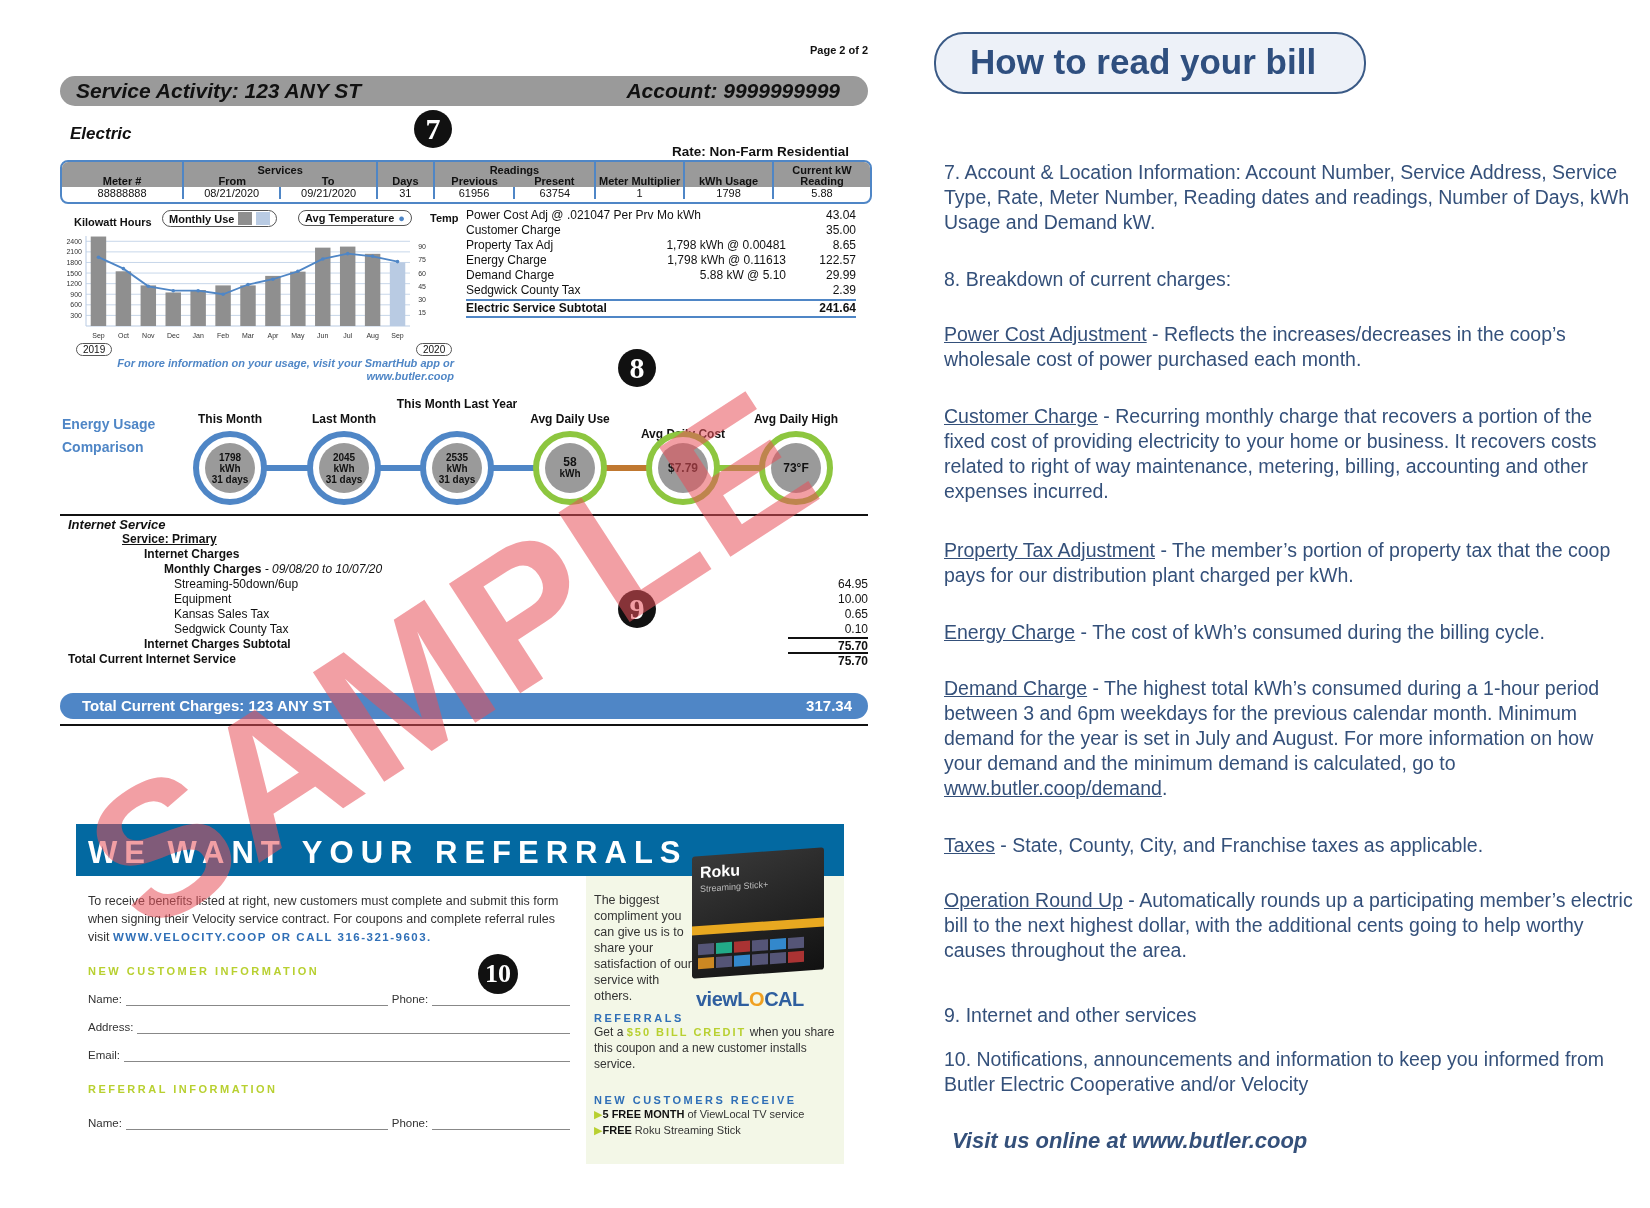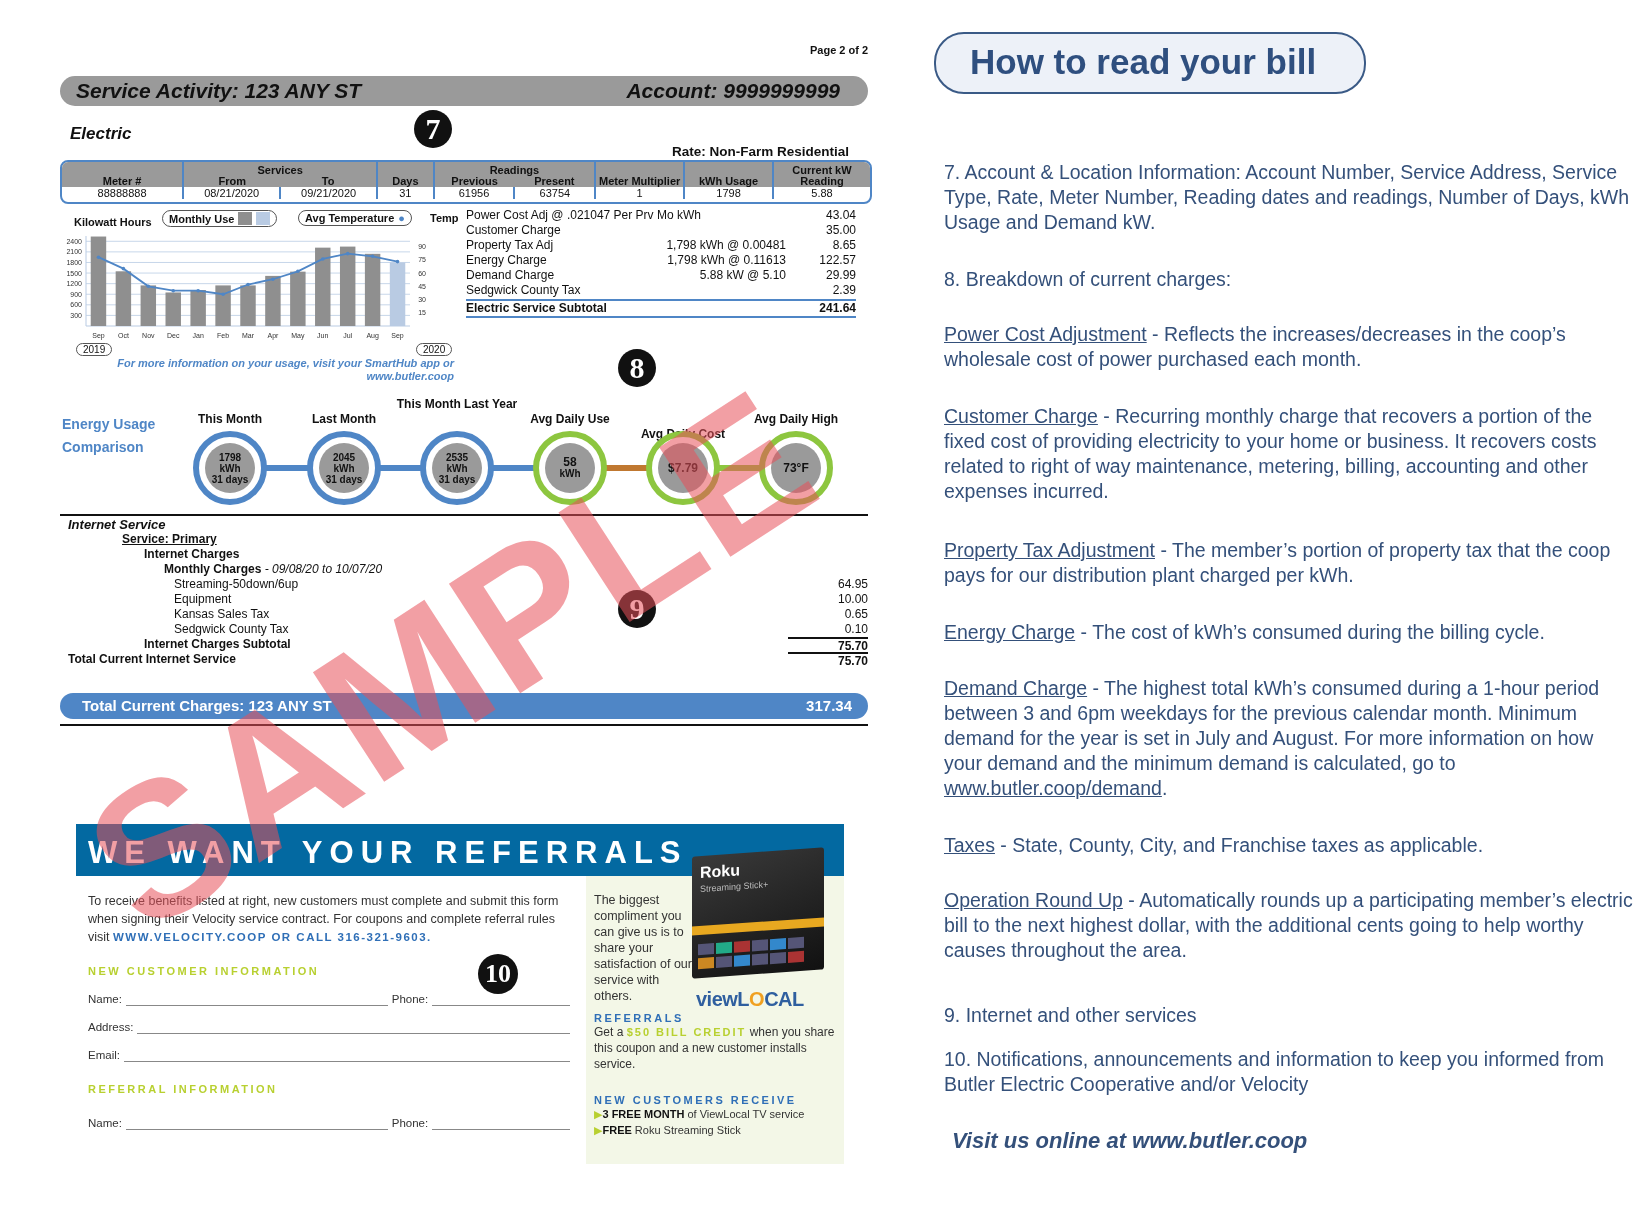--- a/index.html
+++ b/index.html
@@ -423,21 +423,21 @@
   </div>
 </div>
 <div class="abs badge" style="left:478px;top:954px;width:40px;height:40px;font-size:26px;">10</div>
 
 <div class="abs side-text" style="left:594px;top:892px;width:100px;">The biggest compliment you can give us is to share your satisfaction of our service with others.</div>
 <div class="abs" style="left:594px;top:1012px;width:244px;">
   <div class="ref-sm-head">REFERRALS</div>
   <div class="side-text" style="font-size:12px"><span>Get a </span><b style="color:#b8d030;letter-spacing:2px;font-size:11px">$50 BILL CREDIT</b><span> when you share this coupon and a new customer installs service.</span></div>
   <div class="ref-sm-head" style="margin-top:22px">NEW CUSTOMERS RECEIVE</div>
   <div id="bullet-list">
-      <div class="bullet"><span class="tri">▶</span><b>3 FREE MONTH</b><span> of ViewLocal TV service</span></div>
+      <div class="bullet"><span class="tri">▶</span><b>5 FREE MONTH</b><span> of ViewLocal TV service</span></div>
       <div class="bullet"><span class="tri">▶</span><b>FREE</b><span> Roku Streaming Stick</span></div>
     </div>
 </div>
 
 <div class="abs sample" style="top:790px;">SAMPLE</div>
 
 <div class="abs how-pill">
   <span>How to read your bill</span>
 </div>
 <div class="abs guide" style="top:160px;">7.  Account &amp; Location Information: Account Number, Service Address, Service Type, Rate, Meter Number, Reading dates and readings, Number of Days, kWh Usage and  Demand kW.</div>

